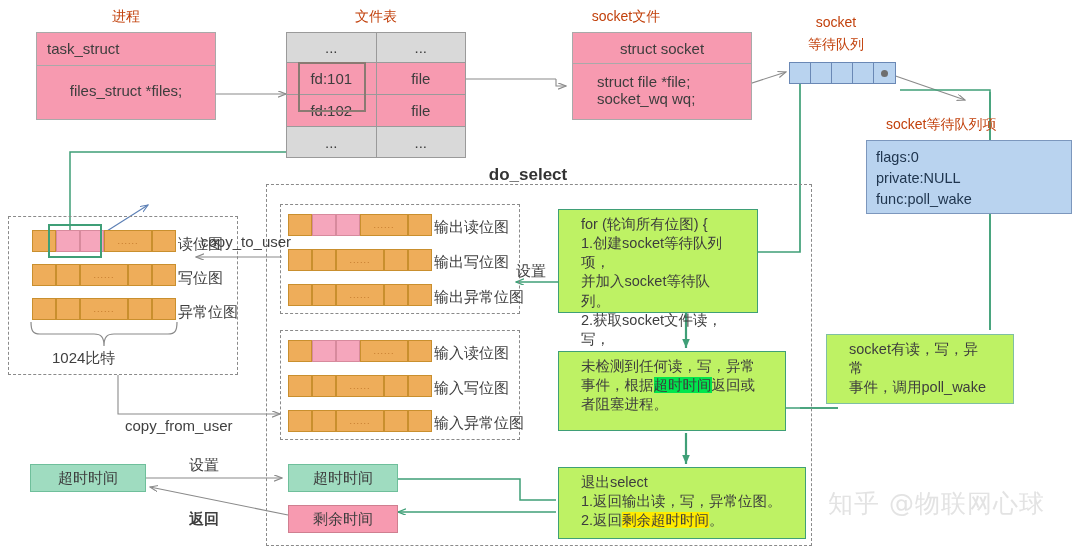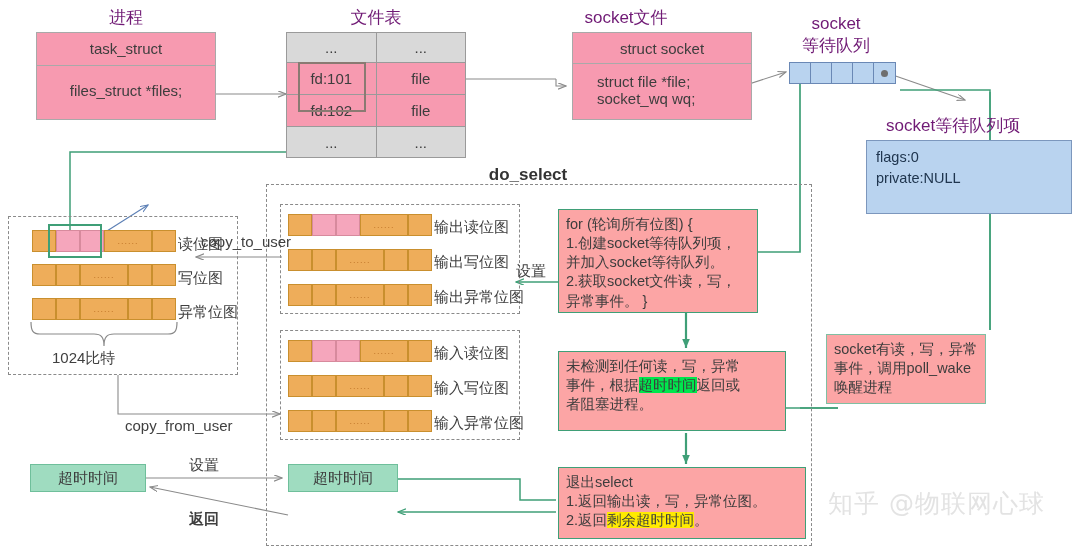--- a/index.html
+++ b/index.html
@@ -13,21 +13,21 @@
     background:#ffffff;
     overflow:hidden;
   }
   .abs{position:absolute;box-sizing:border-box;}
 
   
   .label{
     color:#404040;font-size:15px;line-height:1.35;white-space:nowrap;
   }
   .title{
-    color:#701a75;font-size:17px;line-height:1.2;text-align:center;white-space:nowrap;
+    color:#c2410c;font-size:14px;line-height:1.2;text-align:center;white-space:nowrap;
   }
 
   
   .pinkbox{
     background:#f79ab0;border:1px solid #a9a9a9;
   }
   .pinkbox .row{
     color:#3d3d3d;font-size:15px;padding:6px 10px;box-sizing:border-box;
   }
   .pinkbox .divider{height:1px;background:#a9a9a9;}
@@ -59,23 +59,23 @@
   .bcell.pink{background:#f5a6bc;border-color:#d78a9d;}
   .bcell.wide{width:48px;}
   .bmlabel{color:#404040;font-size:15px;white-space:nowrap;}
 
   
   .dashbox{border:1px dashed #8a8a8a;background:transparent;}
   .dashbox.blue{border:1px dashed #5b86c8;}
 
   
   .greenbox{
-    border:1px solid #3f9f77;background:#fca5a5;
+    border:1px solid #3f9f77;background:#bef264;
     color:#3d3d3d;font-size:14.5px;line-height:1.32;
-    padding:5px 7px;box-sizing:border-box;
+    padding:5px 22px;box-sizing:border-box;
   }
   .hl-green{background:#00e64d;}
   .hl-yellow{background:#ffeb00;}
 
   
   .pill{
     display:flex;align-items:center;justify-content:center;
     font-size:15px;color:#3d3d3d;box-sizing:border-box;
   }
   .pill.green{background:#9fdcc0;border:1px solid #6fbf9b;}
@@ -166,21 +166,21 @@
     <path d="M556,512 L398,512" fill="none" stroke="#3f9f77" stroke-width="1.5" marker-end="url(#agn2)"></path>
 
     <path d="M146,478 L282,478" fill="none" stroke="#8a8a8a" stroke-width="1.1" marker-end="url(#ag)"></path>
 
     <path d="M288,515 L150,487" fill="none" stroke="#8a8a8a" stroke-width="1.1" marker-end="url(#ag)"></path>
   </svg>
 
   <div class="abs title" style="left:36px;top:8px;width:180px;">进程</div>
 
   <div class="abs pinkbox" style="left:36px;top:32px;width:180px;height:88px;">
-    <div class="row" style="text-align:center;height:32px;line-height:20px;">task_struct</div>
+    <div class="row" style="text-align:left;height:32px;line-height:20px;">task_struct</div>
     <div class="divider"></div>
     <div class="row" style="text-align:center;padding-top:16px;">files_struct  *files;</div>
   </div>
 
   <div class="abs title" style="left:286px;top:8px;width:180px;">文件表</div>
 
   <div class="abs ftable" style="left:286px;top:32px;width:180px;height:126px;">
     <div class="ftrow gray sep" style="height:30px;">
       <div class="ftcell">...</div>
       <div class="ftcell">...</div>
@@ -221,20 +221,21 @@
     <div class="wqcell"></div>
     <div class="wqcell">
       <span class="wqdot"></span>
     </div>
   </div>
 
   <div class="abs title" style="left:886px;top:116px;width:200px;text-align:left;">socket等待队列项</div>
   <div class="abs bluebox" style="left:866px;top:140px;width:206px;height:74px;">
     <div>flags:0</div>
     <div>private:NULL</div>
+    <div>func:poll_wake</div>
   </div>
 
 
   <div class="abs dashbox" style="left:8px;top:216px;width:230px;height:159px;"></div>
 
   <div class="abs bitmap" style="left:32px;top:230px;">
     <div class="bcell"></div>
     <div class="bcell pink"></div>
     <div class="bcell pink"></div>
     <div class="bcell wide">......</div>
@@ -351,24 +352,24 @@
   </div>
 
   <div class="abs greenbox" style="left:558px;top:467px;width:248px;height:72px;">
     <div>退出select</div>
     <div>1.返回输出读，写，异常位图。</div>
     <div>
       <span>2.返回</span><span class="hl-yellow">剩余超时时间</span><span>。</span>
     </div>
   </div>
 
-  <div class="abs greenbox" style="left:826px;top:334px;width:160px;height:70px;border-color:#7fbfa3;">
+  <div class="abs greenbox" style="left:826px;top:334px;width:188px;height:70px;border-color:#7fbfa3;">
     <div>socket有读，写，异常</div>
     <div>事件，调用poll_wake</div>
-    <div>唤醒进程</div>
   </div>
 
   <div class="abs pill green" style="left:30px;top:464px;width:116px;height:28px;">超时时间</div>
   <div class="abs pill green" style="left:288px;top:464px;width:110px;height:28px;">超时时间</div>
+  <div class="abs pill pink" style="left:288px;top:505px;width:110px;height:28px;">剩余时间</div>
 
   <div class="abs wm" style="left:828px;top:487px;">知乎 @物联网心球</div>
 
 </div>
 
 </body></html>

